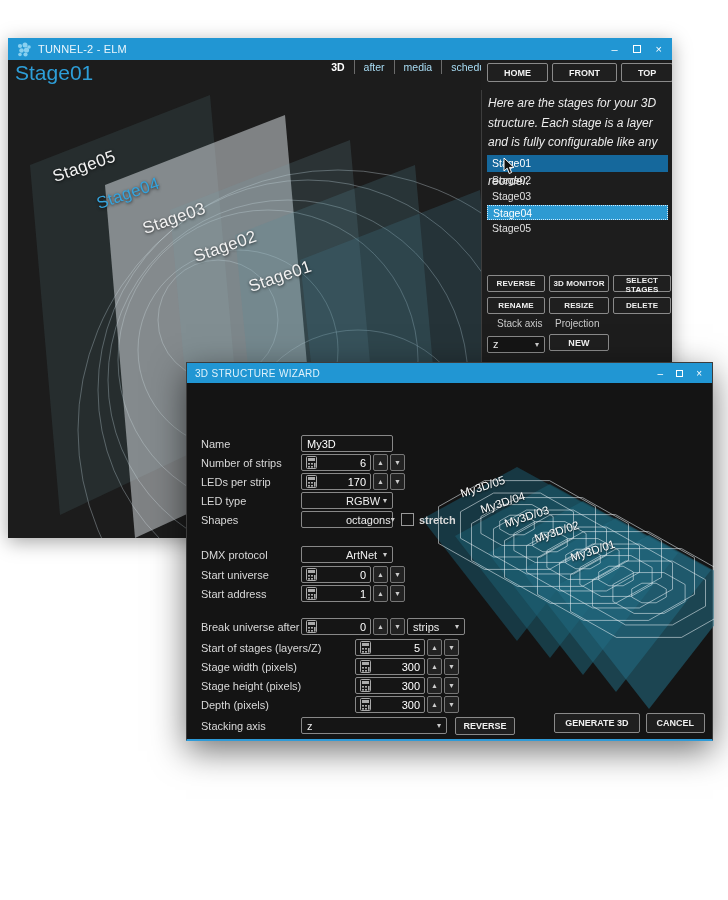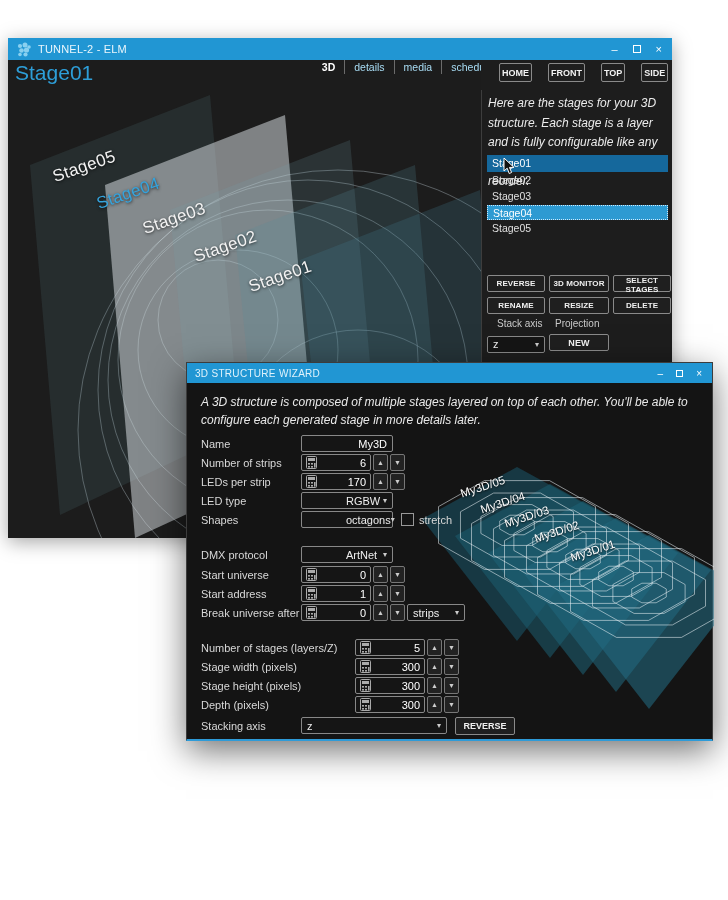--- a/index.html
+++ b/index.html
@@ -29,22 +29,22 @@
                  transform:rotate(-19deg); transform-origin:left top;
                  text-shadow:0 1px 3px rgba(0,0,0,.7); white-space:nowrap; }
   .stage-label.sel { color:#35a3dc; }
 
   
   .right-panel { position:absolute; left:473px; top:0; width:191px; height:478px; background:#1d1d1d; }
   .right-panel::before { content:""; position:absolute; left:0; top:30px; bottom:118px;
                          border-left:1px solid #3d3d3d; }
   .view-buttons { position:absolute; left:6px; top:3px; right:2px; display:flex; gap:4px; }
   .vbtn { height:19px; background:#1f1f1f; border:1px solid #8a8a8a; border-radius:2px;
-          color:#f2f2f2; font-size:9px; font-weight:bold; padding:0 2px;
-          font-family:"Liberation Sans", sans-serif;margin-left:12px; }
+          color:#f2f2f2; font-size:9px; font-weight:bold; padding:0 16px;
+          font-family:"Liberation Sans", sans-serif; }
   .vbtn.last { margin-left:auto; padding:0 10px; }
   .panel-desc { position:absolute; left:7px; top:34px; right:8px; color:#ececec; font-size:12px;
                 font-style:italic; line-height:19.5px; }
   .stage-list { position:absolute; left:6px; top:95px; right:4px; list-style:none; }
   .stage-list li { height:15px; line-height:15px; margin-bottom:1px; padding-left:5px;
                    color:#e0e0e0; font-size:10.5px; cursor:default; }
   .stage-list li.sel-dark { background:#15689c; height:17px; line-height:17px; color:#fff; }
   .stage-list li.sel-bright { background:#2d9ad2; border:1px dotted #cfeafb; color:#fff; }
   .btn-grid { position:absolute; left:6px; top:215px; display:grid;
               grid-template-columns:58px 60px 58px; gap:5px 4px; }
@@ -78,26 +78,26 @@
   .wiz-titlebar .wt { color:#dff2fb; font-size:10px; letter-spacing:.3px; }
   .wiz-titlebar .wc { margin-left:auto; gap:13px; }
   .wiz-titlebar .wc span { font-size:10px; }
   .wiz-titlebar .restore-box { width:7px; height:7px; }
   .wiz-desc { position:absolute; left:14px; top:30px; width:500px; color:#e9e9e9; font-size:12px;
               font-style:italic; line-height:18px; }
   .frow { position:absolute; left:0; height:17px; width:100%; }
   .flabel { position:absolute; left:14px; top:3px; color:#d8d8d8; font-size:11px; white-space:nowrap; }
   .fctrl { position:absolute; left:114px; top:0; }
   .txt { width:92px; height:17px; background:#151515; border:1px solid #888; border-radius:2px;
-         color:#fff; font-size:11px; padding:0 5px; font-family:"Liberation Sans", sans-serif;text-align:right; }
+         color:#fff; font-size:11px; padding:0 5px; font-family:"Liberation Sans", sans-serif; }
   .w-select { width:92px;padding-left:44px; }
   .u-select { position:absolute; left:220px; top:0; width:58px; }
   .chk { position:absolute; left:214px; top:2px; width:13px; height:13px; background:transparent;
          border:1px solid #999; }
-  .chk-label { position:absolute; left:232px; top:3px; color:#d8d8d8; font-size:11px; }
+  .chk-label { position:absolute; left:232px; top:3px; color:#d8d8d8; font-size:11px;font-weight:bold; }
   .rev-btn { position:absolute; left:214px; top:0; width:60px; height:18px; }
   .wbtn { background:#1f1f1f; border:1px solid #8a8a8a; border-radius:2px; color:#f0f0f0;
           font-size:9px; font-weight:bold; font-family:"Liberation Sans", sans-serif; }
   .preview { position:absolute; left:220px; top:50px; }
   .pv-label { position:absolute; color:#fff; font-size:11.5px; transform:rotate(-18deg);
               transform-origin:left top; text-shadow:0 1px 2px rgba(0,0,0,.85); white-space:nowrap; }
   .wiz-actions { position:absolute; right:7px; top:350px; display:flex; gap:6px; }
   .wiz-actions .wbtn { height:20px; padding:0 10px; }
 
   
@@ -117,21 +117,21 @@
             <circle cx="13" cy="5" r="1.8"></circle>
           <circle cx="5.5" cy="8.5" r="2.3"></circle>
             <circle cx="10.5" cy="8" r="2.6"></circle>
           <circle cx="4" cy="12.5" r="1.8"></circle>
             <circle cx="9.5" cy="12.5" r="2.1"></circle>
         </g>
       </svg>
       <span class="title">TUNNEL-2 - ELM</span>
       <nav class="menu">
         <span class="mi active">3D</span>
-        <span class="mi">details</span>
+        <span class="mi">after</span>
         <span class="mi">media</span>
         <span class="mi">schedules</span>
         <span class="mi">live</span>
         <span class="mi">settings</span>
       </nav>
       <div class="wc">
         <span>–</span>
         <span class="restore-box"></span>
         <span>×</span>
       </div>
@@ -208,21 +208,20 @@
 
   <div class="wizard">
     <div class="wiz-titlebar">
       <span class="wt">3D STRUCTURE WIZARD</span>
       <div class="wc">
         <span>–</span>
         <span class="restore-box"></span>
         <span>×</span>
       </div>
     </div>
-    <p class="wiz-desc">A 3D structure is composed of multiple stages layered on top of each other. You'll be able to configure each generated stage in more details later.</p>
 
     <svg class="preview" width="307" height="327" viewBox="0 0 307 327">
       <defs>
         <path id="octa" d="M78.5,18.4 L32.5,44.4 L-32.5,44.4 L-78.5,18.4 L-78.5,-18.4 L-32.5,-44.4 L32.5,-44.4 L78.5,-18.4 Z" vector-effect="non-scaling-stroke"></path>
       </defs>
       <g>
         <polygon points="110,54 205,106 110,228 15,106" fill="rgba(26,86,105,0.55)"></polygon>
         <polygon points="143,71 238,123 143,245 48,123" fill="rgba(28,92,112,0.55)"></polygon>
         <polygon points="176,88 271,140 176,262 81,140" fill="rgba(30,98,119,0.55)"></polygon>
         <polygon points="209,105 304,157 209,279 114,157" fill="rgba(32,104,126,0.55)"></polygon>
@@ -380,21 +379,21 @@
           <span class="num">1</span>
         </div>
         <button class="sbtn">
             <span>▲</span>
           </button>
         <button class="sbtn">
             <span>▼</span>
           </button>
       </div>
     </div>
-    <div class="frow" style="top:241px;">
+    <div class="frow" style="top:255px;">
       <span class="flabel">Break universe after</span>
       <div class="spin fctrl">
         <div class="numbox">
           <svg width="11" height="13" viewBox="0 0 11 13">
               <rect x=".5" y=".5" width="10" height="12" rx="1" fill="none" stroke="#aaa"></rect>
               <rect x="2" y="2" width="7" height="3" fill="#aaa"></rect>
               <rect x="2" y="7" width="2" height="1.6" fill="#aaa"></rect>
               <rect x="5" y="7" width="2" height="1.6" fill="#aaa"></rect>
               <rect x="2" y="10" width="2" height="1.6" fill="#aaa"></rect>
               <rect x="5" y="10" width="2" height="1.6" fill="#aaa"></rect>
@@ -409,21 +408,21 @@
             <span>▼</span>
           </button>
       </div>
       <div class="select u-select">
         <span>strips</span>
         <span class="arr">▾</span>
       </div>
     </div>
 
     <div class="frow" style="top:276px;">
-      <span class="flabel">Number of stages (layers/Z)</span>
+      <span class="flabel">Start of stages (layers/Z)</span>
       <div class="spin fctrl" style="left:168px;">
         <div class="numbox">
           <svg width="11" height="13" viewBox="0 0 11 13">
               <rect x=".5" y=".5" width="10" height="12" rx="1" fill="none" stroke="#aaa"></rect>
               <rect x="2" y="2" width="7" height="3" fill="#aaa"></rect>
               <rect x="2" y="7" width="2" height="1.6" fill="#aaa"></rect>
               <rect x="5" y="7" width="2" height="1.6" fill="#aaa"></rect>
               <rect x="2" y="10" width="2" height="1.6" fill="#aaa"></rect>
               <rect x="5" y="10" width="2" height="1.6" fill="#aaa"></rect>
               <rect x="8" y="7" width="1.6" height="4.6" fill="#aaa"></rect>
@@ -509,20 +508,24 @@
     </div>
     <div class="frow" style="top:354px;">
       <span class="flabel">Stacking axis</span>
       <div class="select fctrl" style="width:146px;">
         <span>z</span>
         <span class="arr">▾</span>
       </div>
       <button class="wbtn rev-btn" style="left:268px;">REVERSE</button>
     </div>
 
+    <div class="wiz-actions">
+      <button class="wbtn">GENERATE 3D</button>
+      <button class="wbtn">CANCEL</button>
+    </div>
   </div>
 
   <div class="footer">
     
     
     
     
   </div>
 
 </div>

